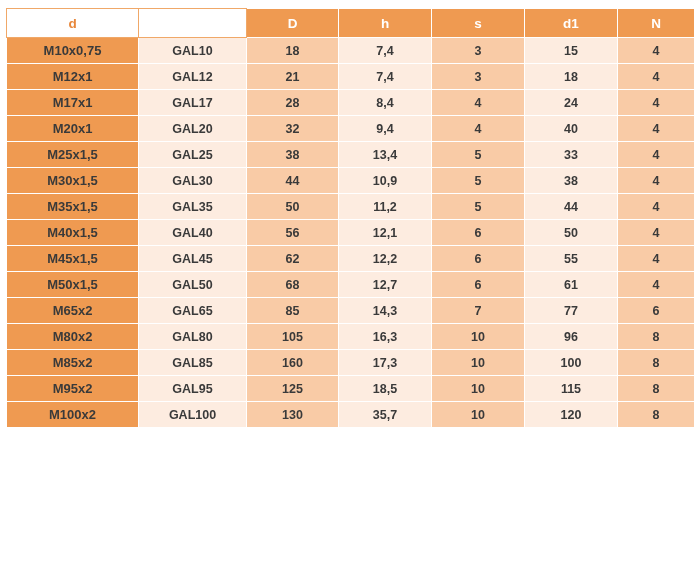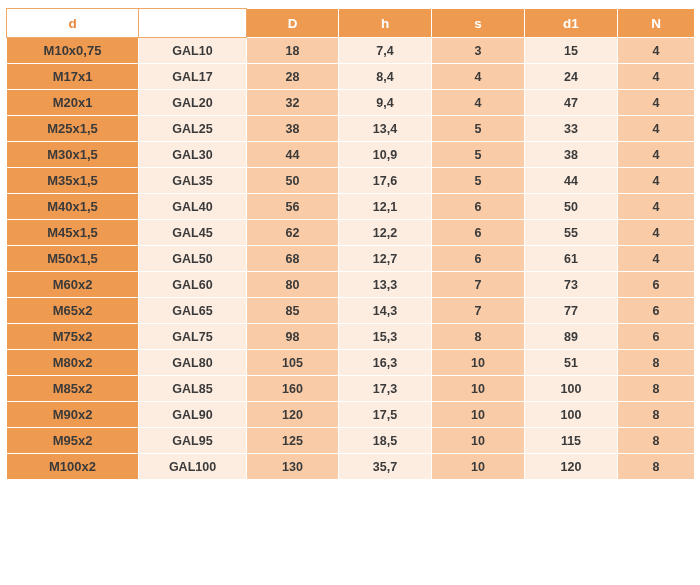--- a/index.html
+++ b/index.html
@@ -109,35 +109,44 @@
       <tr>
         <td class="col-d">M10x0,75</td>
         <td class="col-light">GAL10</td>
         <td class="col-mid">18</td>
         <td class="col-light">7,4</td>
         <td class="col-mid">3</td>
         <td class="col-light">15</td>
         <td class="col-mid">4</td>
       </tr>
       <tr>
+        <td class="col-d">M12x1</td>
+        <td class="col-light">GAL12</td>
+        <td class="col-mid">21</td>
+        <td class="col-light">7,4</td>
+        <td class="col-mid">3</td>
+        <td class="col-light">18</td>
+        <td class="col-mid">4</td>
+      </tr>
+      <tr>
         <td class="col-d">M17x1</td>
         <td class="col-light">GAL17</td>
         <td class="col-mid">28</td>
         <td class="col-light">8,4</td>
         <td class="col-mid">4</td>
         <td class="col-light">24</td>
         <td class="col-mid">4</td>
       </tr>
       <tr>
         <td class="col-d">M20x1</td>
         <td class="col-light">GAL20</td>
         <td class="col-mid">32</td>
         <td class="col-light">9,4</td>
         <td class="col-mid">4</td>
-        <td class="col-light">47</td>
+        <td class="col-light">40</td>
         <td class="col-mid">4</td>
       </tr>
       <tr>
         <td class="col-d">M25x1,5</td>
         <td class="col-light">GAL25</td>
         <td class="col-mid">38</td>
         <td class="col-light">13,4</td>
         <td class="col-mid">5</td>
         <td class="col-light">33</td>
         <td class="col-mid">4</td>
@@ -148,21 +157,21 @@
         <td class="col-mid">44</td>
         <td class="col-light">10,9</td>
         <td class="col-mid">5</td>
         <td class="col-light">38</td>
         <td class="col-mid">4</td>
       </tr>
       <tr>
         <td class="col-d">M35x1,5</td>
         <td class="col-light">GAL35</td>
         <td class="col-mid">50</td>
-        <td class="col-light">17,6</td>
+        <td class="col-light">11,2</td>
         <td class="col-mid">5</td>
         <td class="col-light">44</td>
         <td class="col-mid">4</td>
       </tr>
       <tr>
         <td class="col-d">M40x1,5</td>
         <td class="col-light">GAL40</td>
         <td class="col-mid">56</td>
         <td class="col-light">12,1</td>
         <td class="col-mid">6</td>
@@ -179,71 +188,44 @@
         <td class="col-mid">4</td>
       </tr>
       <tr>
         <td class="col-d">M50x1,5</td>
         <td class="col-light">GAL50</td>
         <td class="col-mid">68</td>
         <td class="col-light">12,7</td>
         <td class="col-mid">6</td>
         <td class="col-light">61</td>
         <td class="col-mid">4</td>
-      </tr>
-      <tr>
-        <td class="col-d">M60x2</td>
-        <td class="col-light">GAL60</td>
-        <td class="col-mid">80</td>
-        <td class="col-light">13,3</td>
-        <td class="col-mid">7</td>
-        <td class="col-light">73</td>
-        <td class="col-mid">6</td>
       </tr>
       <tr>
         <td class="col-d">M65x2</td>
         <td class="col-light">GAL65</td>
         <td class="col-mid">85</td>
         <td class="col-light">14,3</td>
         <td class="col-mid">7</td>
         <td class="col-light">77</td>
         <td class="col-mid">6</td>
       </tr>
       <tr>
-        <td class="col-d">M75x2</td>
-        <td class="col-light">GAL75</td>
-        <td class="col-mid">98</td>
-        <td class="col-light">15,3</td>
-        <td class="col-mid">8</td>
-        <td class="col-light">89</td>
-        <td class="col-mid">6</td>
-      </tr>
-      <tr>
         <td class="col-d">M80x2</td>
         <td class="col-light">GAL80</td>
         <td class="col-mid">105</td>
         <td class="col-light">16,3</td>
         <td class="col-mid">10</td>
-        <td class="col-light">51</td>
+        <td class="col-light">96</td>
         <td class="col-mid">8</td>
       </tr>
       <tr>
         <td class="col-d">M85x2</td>
         <td class="col-light">GAL85</td>
         <td class="col-mid">160</td>
         <td class="col-light">17,3</td>
-        <td class="col-mid">10</td>
-        <td class="col-light">100</td>
-        <td class="col-mid">8</td>
-      </tr>
-      <tr>
-        <td class="col-d">M90x2</td>
-        <td class="col-light">GAL90</td>
-        <td class="col-mid">120</td>
-        <td class="col-light">17,5</td>
         <td class="col-mid">10</td>
         <td class="col-light">100</td>
         <td class="col-mid">8</td>
       </tr>
       <tr>
         <td class="col-d">M95x2</td>
         <td class="col-light">GAL95</td>
         <td class="col-mid">125</td>
         <td class="col-light">18,5</td>
         <td class="col-mid">10</td>

